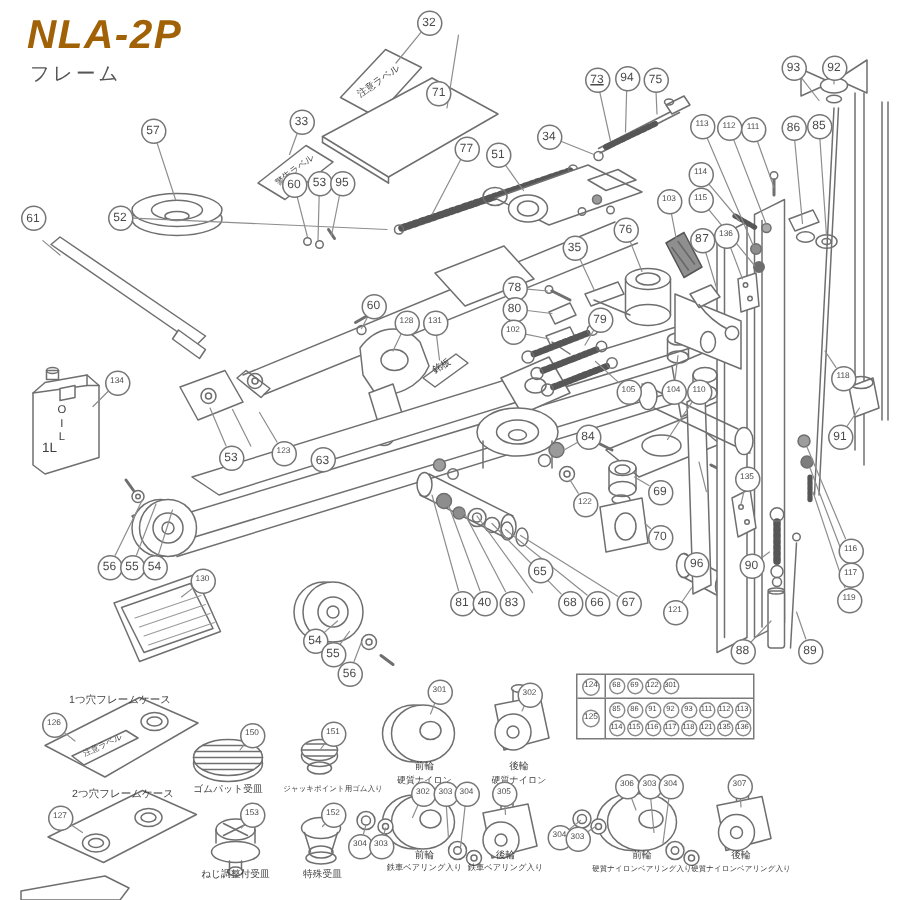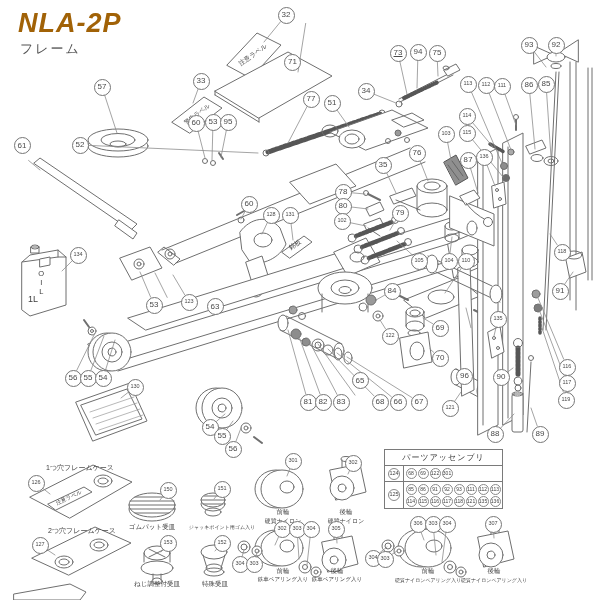--- a/index.html
+++ b/index.html
@@ -538,21 +538,20 @@
           <line x1="433.8187556563116" y1="532.4604751152201" x2="436" y2="555"></line>
           <line x1="445.8911366431432" y1="532.4273615121116" x2="442" y2="562"></line>
           <line x1="379.6837058799906" y1="552.7485168085789" x2="387" y2="547"></line>
           <line x1="392.0724275018717" y1="554.2850483320856" x2="397" y2="551"></line>
           <line x1="493.6055999248972" y1="532.4783989485612" x2="494" y2="538"></line>
         </g>
     </g>
   </svg>
 
   <div id="ptable">
-    <div class="at-head">パーツアッセンブリ</div>
     <div>
         <div class="at-row">
           <div class="at-id">
             <span class="mini id">124</span>
           </div>
           <div class="at-parts">
             <div class="at-line">
               <span class="mini">68</span>
               <span class="mini">69</span>
               <span class="mini">122</span>
@@ -643,21 +642,21 @@
     <div class="co" style="left: 431.5px; top: 349.5px;">70</div>
     <div class="co co3" style="left: 558.5px; top: 358.5px;">116</div>
     <div class="co co3" style="left: 558.5px; top: 374.5px;">117</div>
     <div class="co co3" style="left: 557.5px; top: 391.5px;">119</div>
     <div class="co" style="left: 492.5px; top: 368.5px;">90</div>
     <div class="co" style="left: 64.5px; top: 369.5px;">56</div>
     <div class="co" style="left: 79.5px; top: 369.5px;">55</div>
     <div class="co" style="left: 94.5px; top: 369.5px;">54</div>
     <div class="co co3" style="left: 126.5px; top: 378.5px;">130</div>
     <div class="co" style="left: 299.5px; top: 393.5px;">81</div>
-    <div class="co" style="left: 314.5px; top: 393.5px;">82</div>
+    <div class="co" style="left: 314.5px; top: 393.5px;">40</div>
     <div class="co" style="left: 332.5px; top: 393.5px;">83</div>
     <div class="co" style="left: 351.5px; top: 372px;">65</div>
     <div class="co" style="left: 371.5px; top: 393.5px;">68</div>
     <div class="co" style="left: 389.5px; top: 393.5px;">66</div>
     <div class="co" style="left: 410.5px; top: 393.5px;">67</div>
     <div class="co co3" style="left: 441.5px; top: 399.5px;">121</div>
     <div class="co" style="left: 486.5px; top: 425.5px;">88</div>
     <div class="co" style="left: 531.5px; top: 425.5px;">89</div>
     <div class="co" style="left: 201.5px; top: 418.5px;">54</div>
     <div class="co" style="left: 213.5px; top: 427.5px;">55</div>

